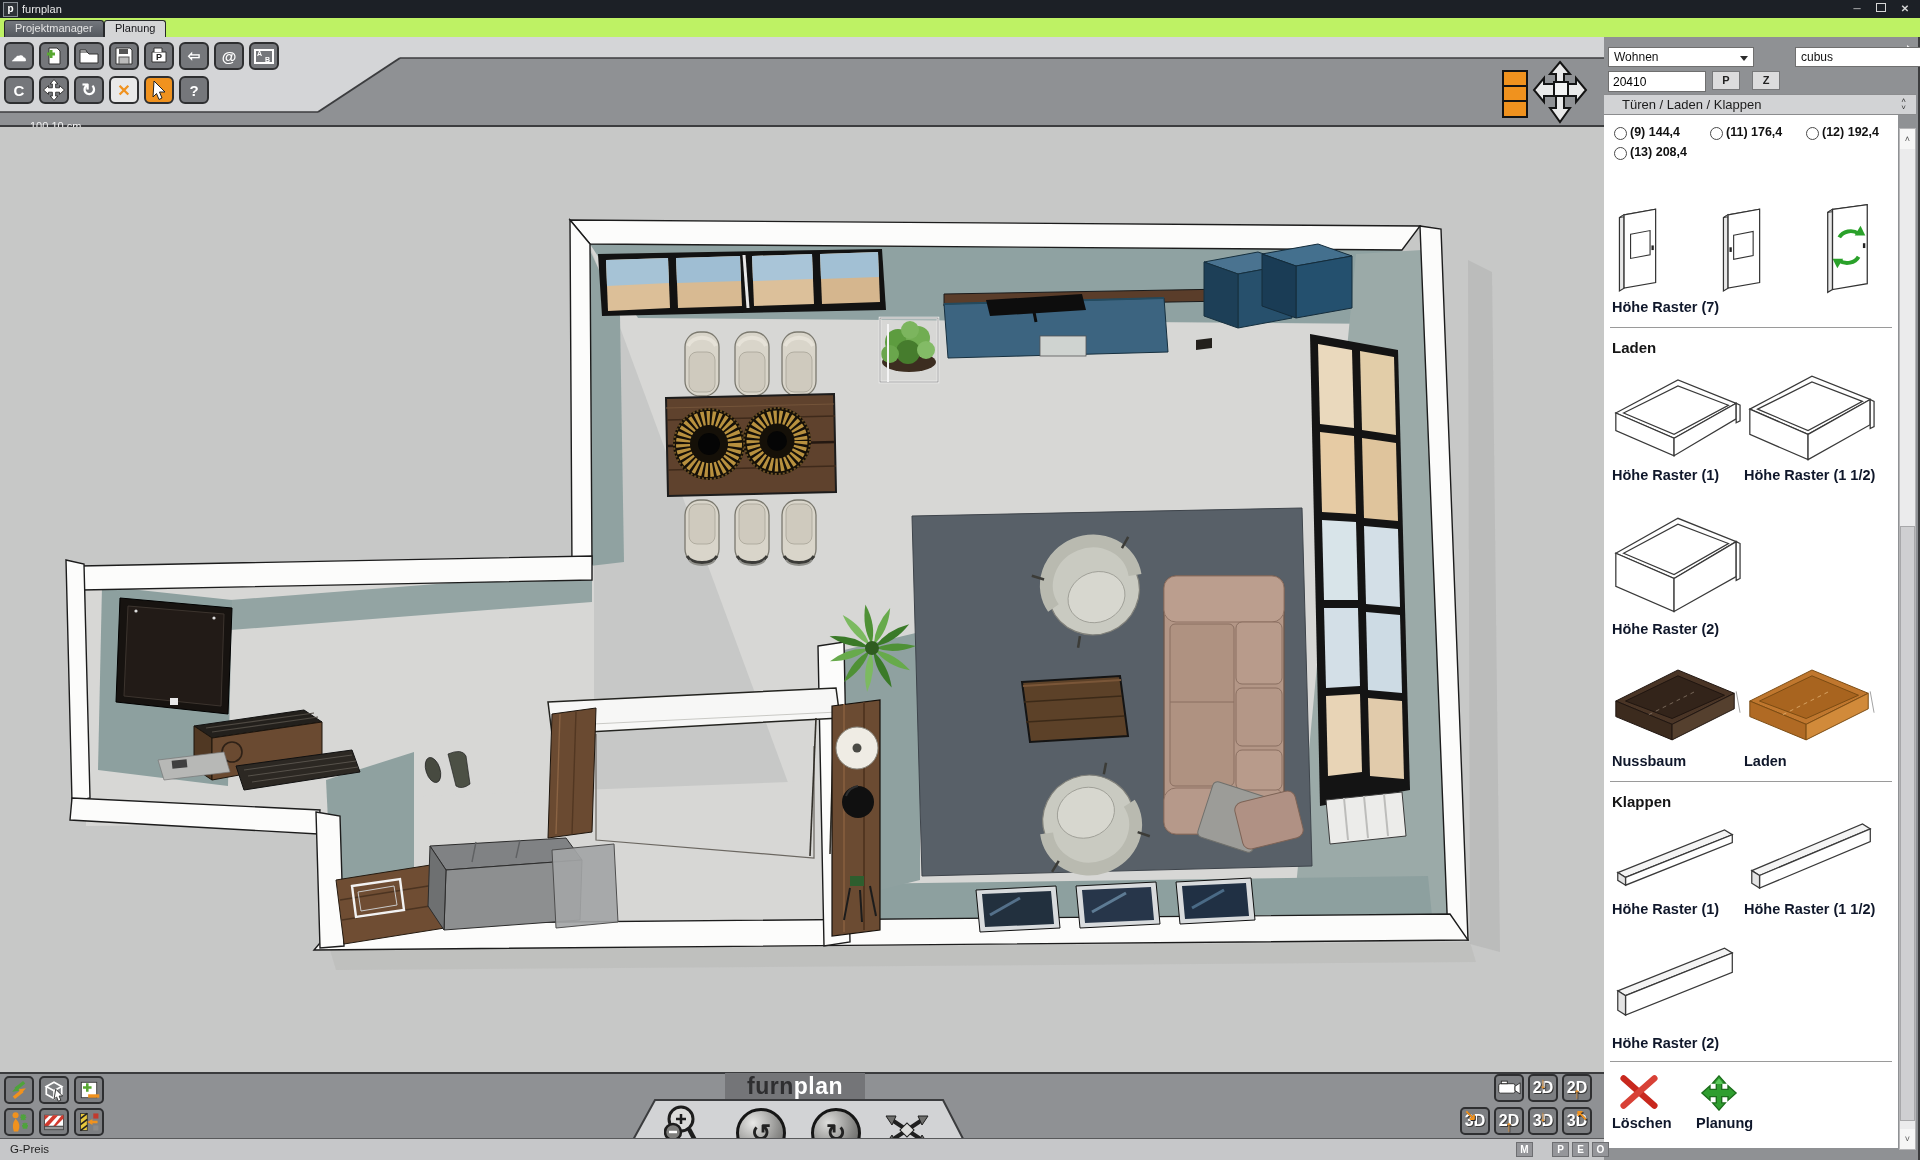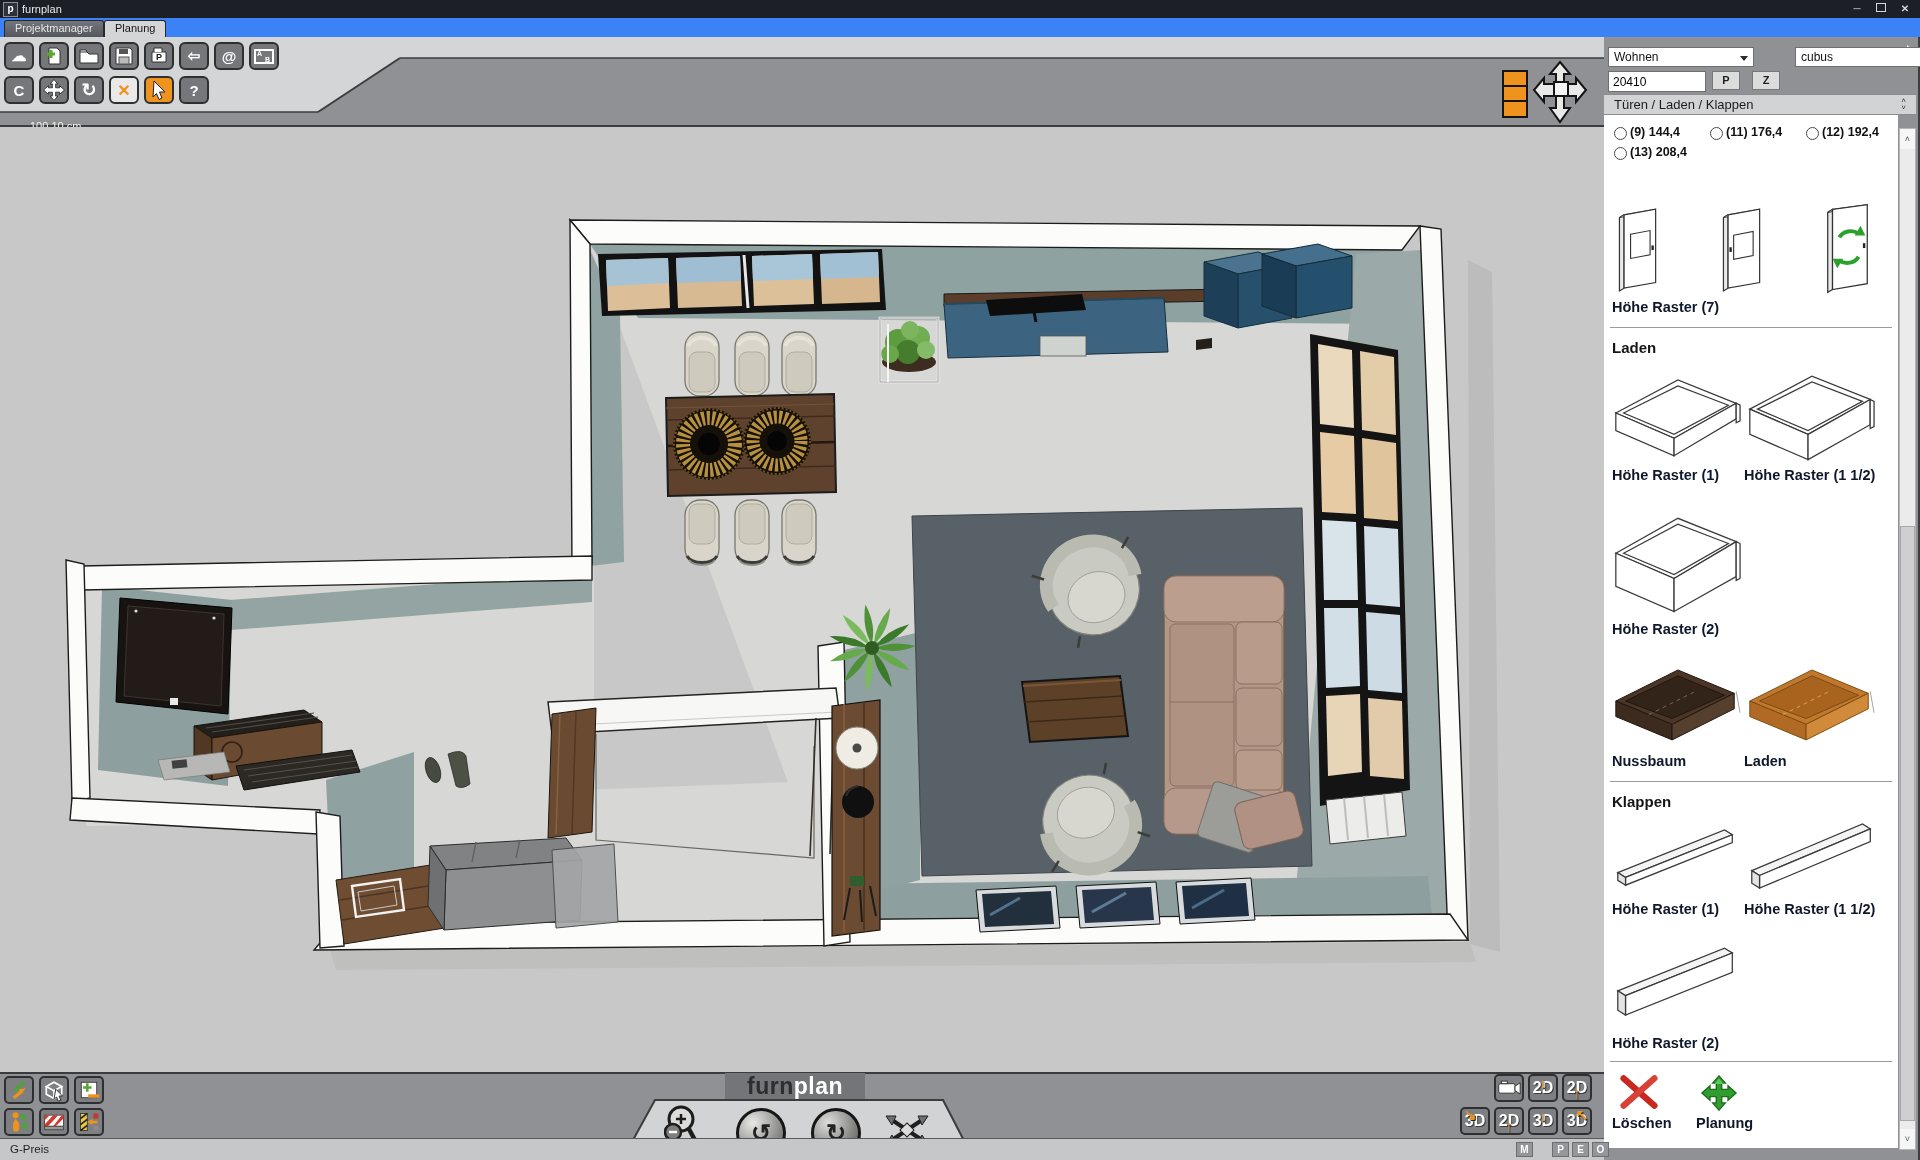--- a/index.html
+++ b/index.html
@@ -5,37 +5,37 @@
   html,body{margin:0;padding:0;background:#555;}
   #app{position:relative;width:1920px;height:1160px;background:#8f9194;font-family:"Liberation Sans",sans-serif;overflow:hidden;}
   .abs{position:absolute;}
   
   #titlebar{left:0;top:0;width:1920px;height:18px;background:#1c2026;color:#e8e8e8;font-size:11px;}
   #titlebar .applogo{left:3px;top:2px;width:13px;height:13px;background:#2e3238;border:1px solid #8a8f96;color:#fff;font-size:10px;font-weight:bold;text-align:center;line-height:12px;}
   #titlebar .apptitle{left:22px;top:3px;}
   .winbtn{top:3px;width:22px;height:12px;color:#d6d6d6;text-align:center;font-size:10px;line-height:12px;}
   #win-restore i{display:inline-block;width:8px;height:7px;border:1px solid #d6d6d6;}
   
-  #tabbar{left:0;top:18px;width:1920px;height:19px;background:#3b82f6;}
+  #tabbar{left:0;top:18px;width:1920px;height:19px;background:#bef264;}
   .tab{top:2px;height:15px;padding:1px 10px 0 10px;font-size:11px;border:1px solid #26282b;border-bottom:none;border-radius:3px 3px 0 0;}
   .tab.inactive{background:linear-gradient(#73777d,#54585e);color:#e4e4e4;}
   .tab.active{background:#d4d5d6;color:#16161a;}
   
   .tbtn{width:30px;height:28px;background:#75777b;border:2px solid #2e2f31;border-radius:6px;color:#fff;display:flex;align-items:center;justify-content:center;font-size:15px;font-weight:bold;box-sizing:border-box;}
   .tbtn.sel{background:#f0921e;}
   .tbtn.white{background:#e9e9e9;color:#f0921e;}
   
   #layerstack{left:1502px;top:70px;width:22px;height:44px;background:#f0921e;border:2px solid #141414;}
   #layerstack div{height:13px;border-bottom:2px solid #141414;}
   
   #sidebar{left:1604px;top:37px;width:316px;height:1123px;background:#8f9194;border-right:2px solid #3c3d3f;box-sizing:border-box;}
   .combo{background:#fff;border:1px solid #6f6f6f;font-size:12px;color:#111;line-height:19px;padding-left:5px;box-sizing:border-box;}
   .combo .chev{position:absolute;right:5px;top:8px;width:0;height:0;border-left:4px solid transparent;border-right:4px solid transparent;border-top:5px solid #2c2c2c;}
   .sbtn{background:#dcdcdd;border:1px solid #77787a;font-size:11px;font-weight:bold;color:#222;text-align:center;line-height:17px;box-sizing:border-box;}
-  #side-header{left:0;top:57px;width:312px;height:21px;background:#d2d3d5;border-top:1px solid #8b8c8e;border-bottom:1px solid #8b8c8e;font-size:13px;color:#1c1c1c;line-height:20px;padding-left:10px;box-sizing:border-box;}
+  #side-header{left:0;top:57px;width:312px;height:21px;background:#d2d3d5;border-top:1px solid #8b8c8e;border-bottom:1px solid #8b8c8e;font-size:13px;color:#1c1c1c;line-height:20px;padding-left:18px;box-sizing:border-box;}
   #side-content{left:0;top:78px;width:294px;height:1033px;background:#ffffff;}
   .radio{width:11px;height:11px;border:1px solid #4a4a4a;border-radius:50%;background:#fff;}
   .rlabel{font-size:12.5px;font-weight:bold;color:#111;}
   .side-label{font-size:14.5px;font-weight:bold;color:#0f172a;}
   .side-head{font-size:15px;font-weight:bold;color:#151515;}
   .divider{width:282px;height:1px;background:#9a9a9a;left:6px;}
   
   #scrolltrack{left:295px;top:91px;width:17px;height:1022px;background:#ebebec;border:1px solid #b5b5b7;box-sizing:border-box;}
   .scrollbtn{left:0;width:15px;height:20px;background:#f6f6f6;color:#555;font-size:9px;text-align:center;line-height:20px;}
   #scrollthumb{left:0;top:397px;width:15px;height:595px;background:#cfcfd1;border:1px solid #a8a8aa;box-sizing:border-box;}

